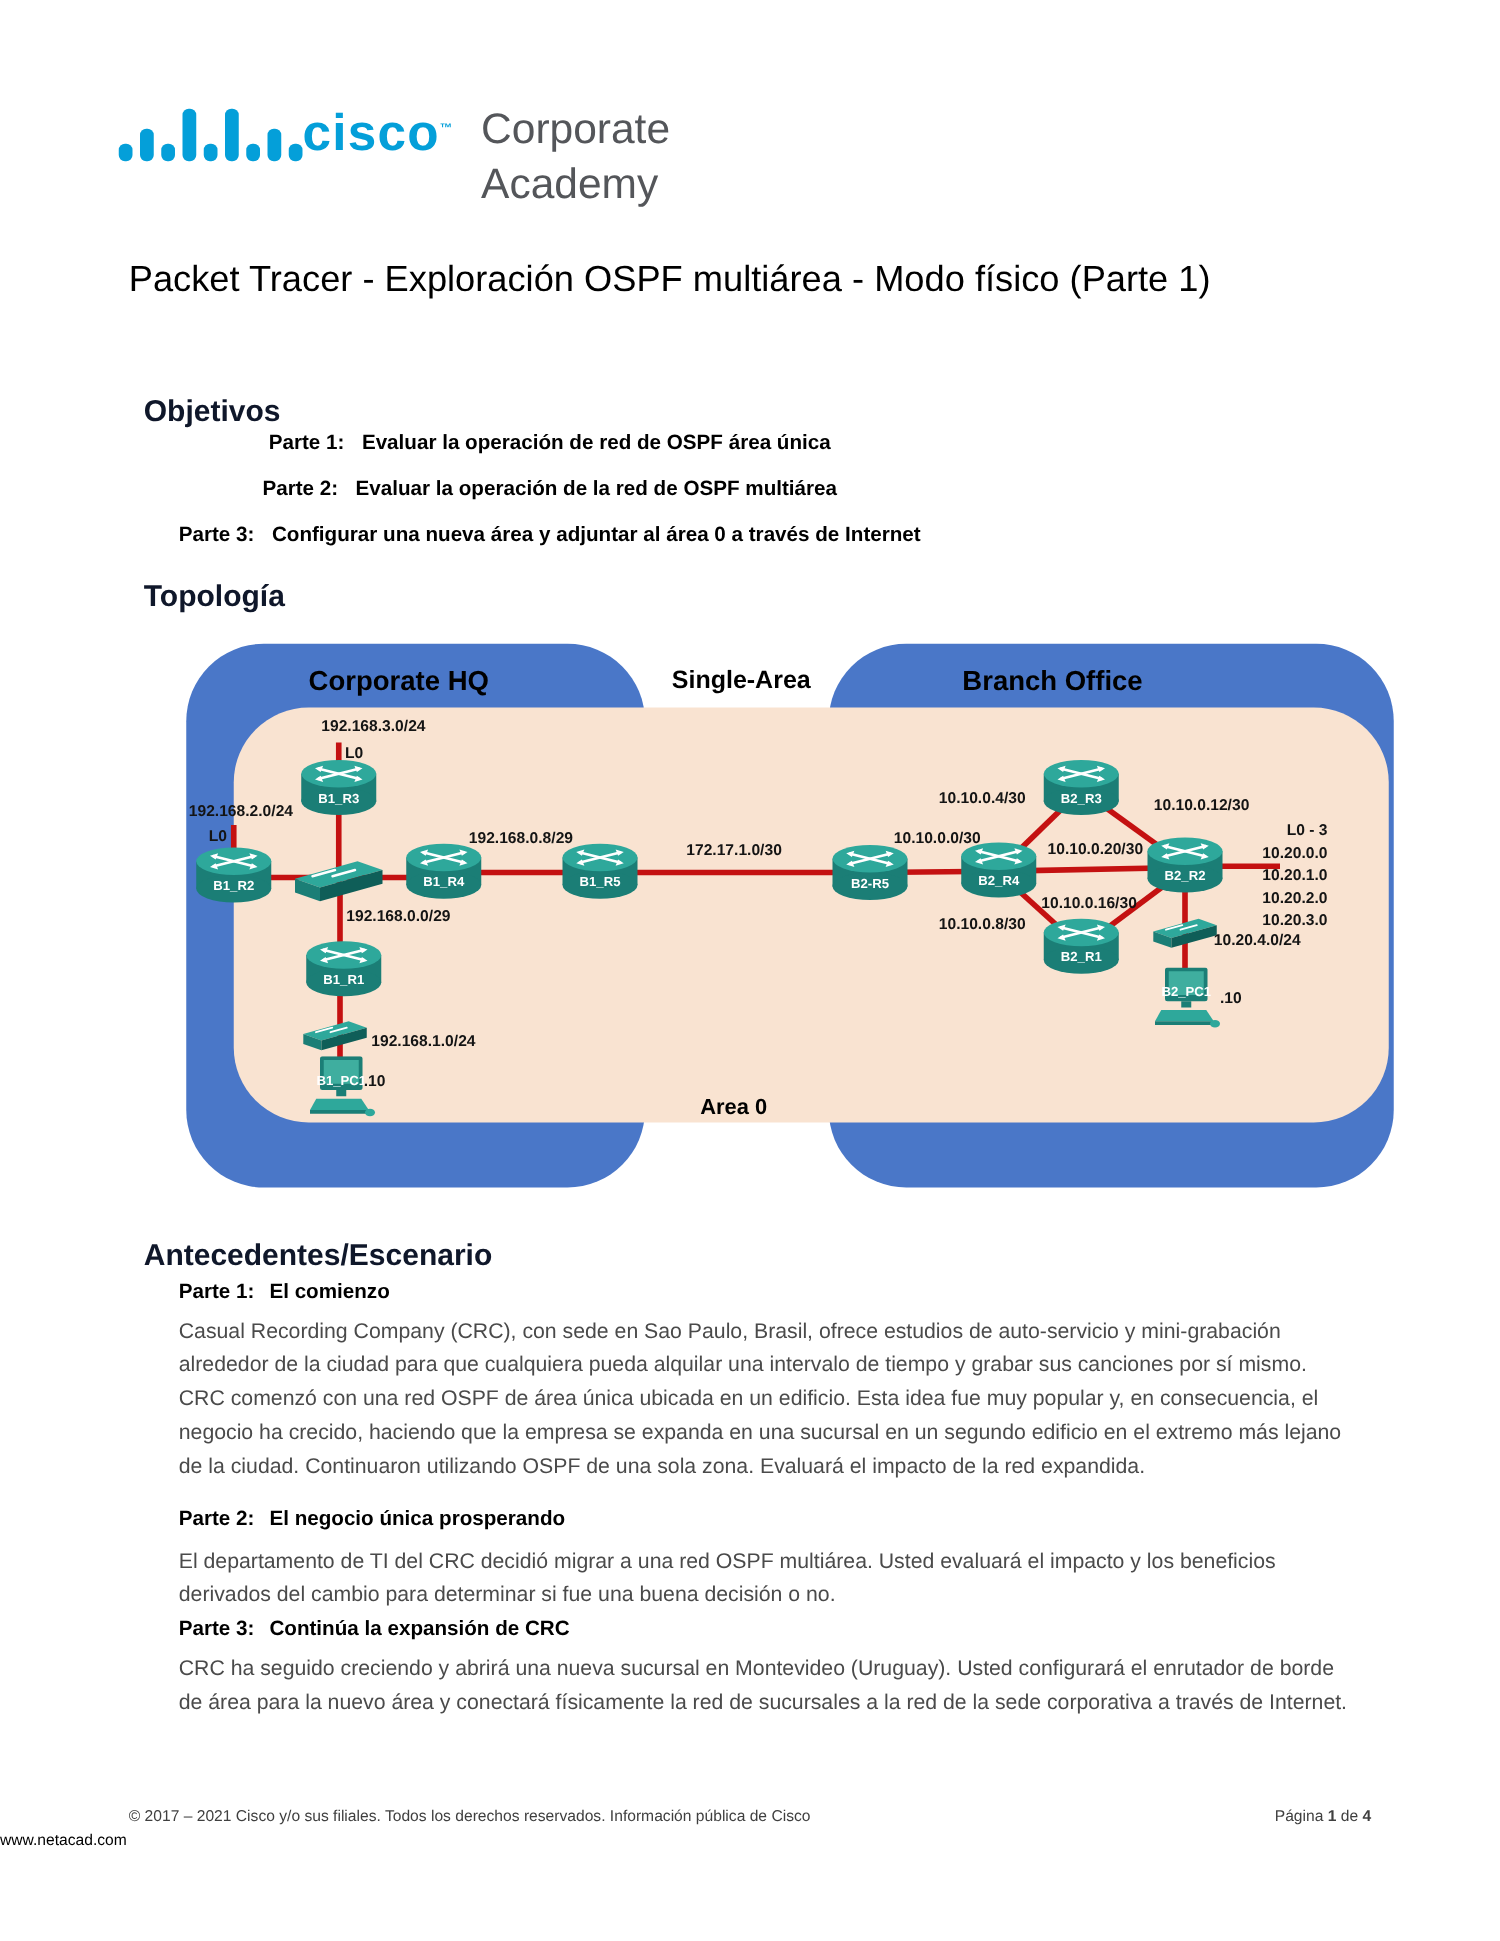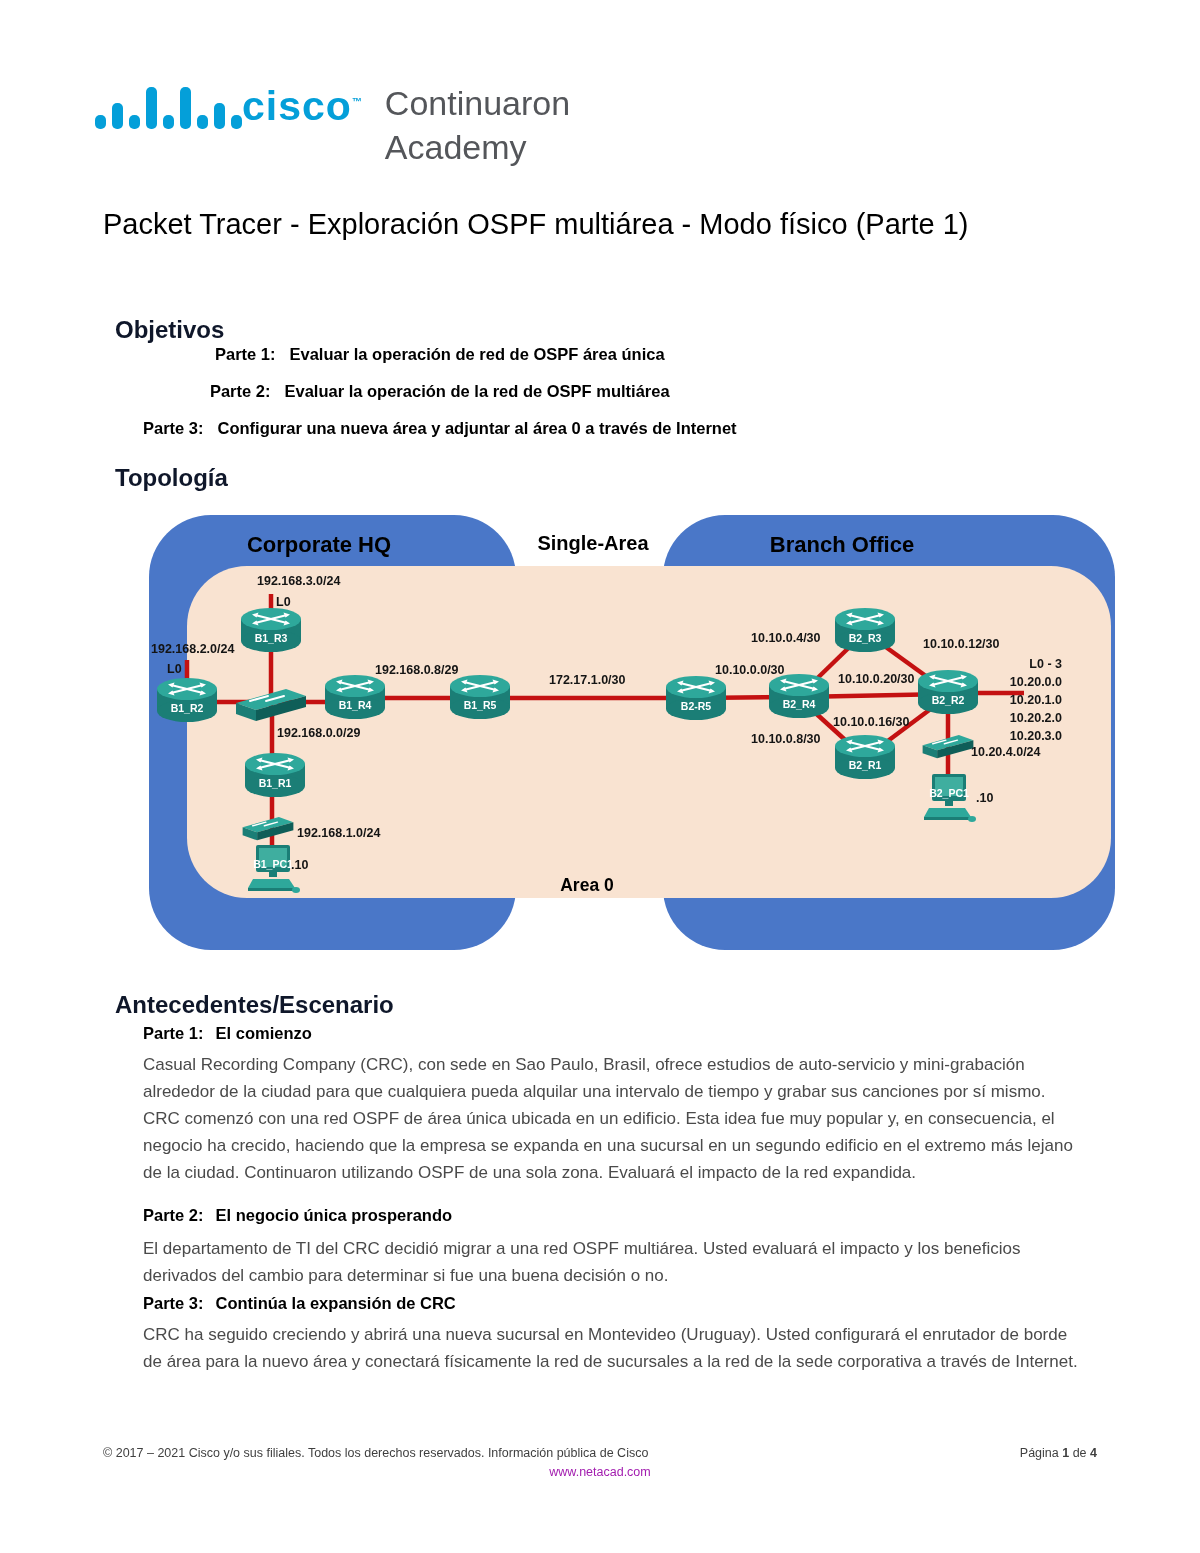--- a/index.html
+++ b/index.html
@@ -30,22 +30,22 @@
   .h3 .h3t{margin-left:12px;}
   .body{position:absolute;left:143px;width:940px;margin:0;
         font-size:17px;line-height:27px;color:#4a4a4a;}
 
   
   .topology{position:absolute;left:147px;top:512px;width:970px;height:440px;}
 
   
   .footer-left{position:absolute;left:103px;top:1446px;font-size:12.5px;color:#3f3f3f;}
   .footer-right{position:absolute;right:103px;top:1446px;font-size:12.5px;color:#3f3f3f;padding-left:44px;}
-  .footer-link{position:absolute;left:0;right:0;top:1465px;display:block;text-align:center;
-               font-size:12.5px;color:#a21caf;text-decoration:none;cursor:pointer;}
+  .footer-link{position:absolute;left:0;right:0;top:1465px;display:block;
+               font-size:12.5px;color:#000000;text-decoration:none;cursor:pointer;}
 </style>
 </head>
 <body>
 
 <div class="page">
 
   <div class="logo">
     <div class="logo-left">
       <div class="bars">
         <span></span>
@@ -54,21 +54,21 @@
           <span></span>
           <span></span>
           <span></span>
           <span></span>
           <span></span>
           <span></span>
       </div>
       <div class="brand"><span>cisco</span><sup>™</sup></div>
     </div>
     <div class="academy">
-      <div>Continuaron</div>
+      <div>Corporate</div>
       <div>Academy</div>
     </div>
   </div>
 
   <h1 class="title">Packet Tracer - Exploración OSPF multiárea - Modo físico (Parte 1)</h1>
 
   <h2 class="h2" style="top:304px;">Objetivos</h2>
   <div class="obj">
     <div class="row"><span class="obj-label">Parte 1:</span><span>Evaluar la operación de red de OSPF área única</span></div>
     <div class="row"><span class="obj-label">Parte 2:</span><span>Evaluar la operación de la red de OSPF multiárea</span></div>

